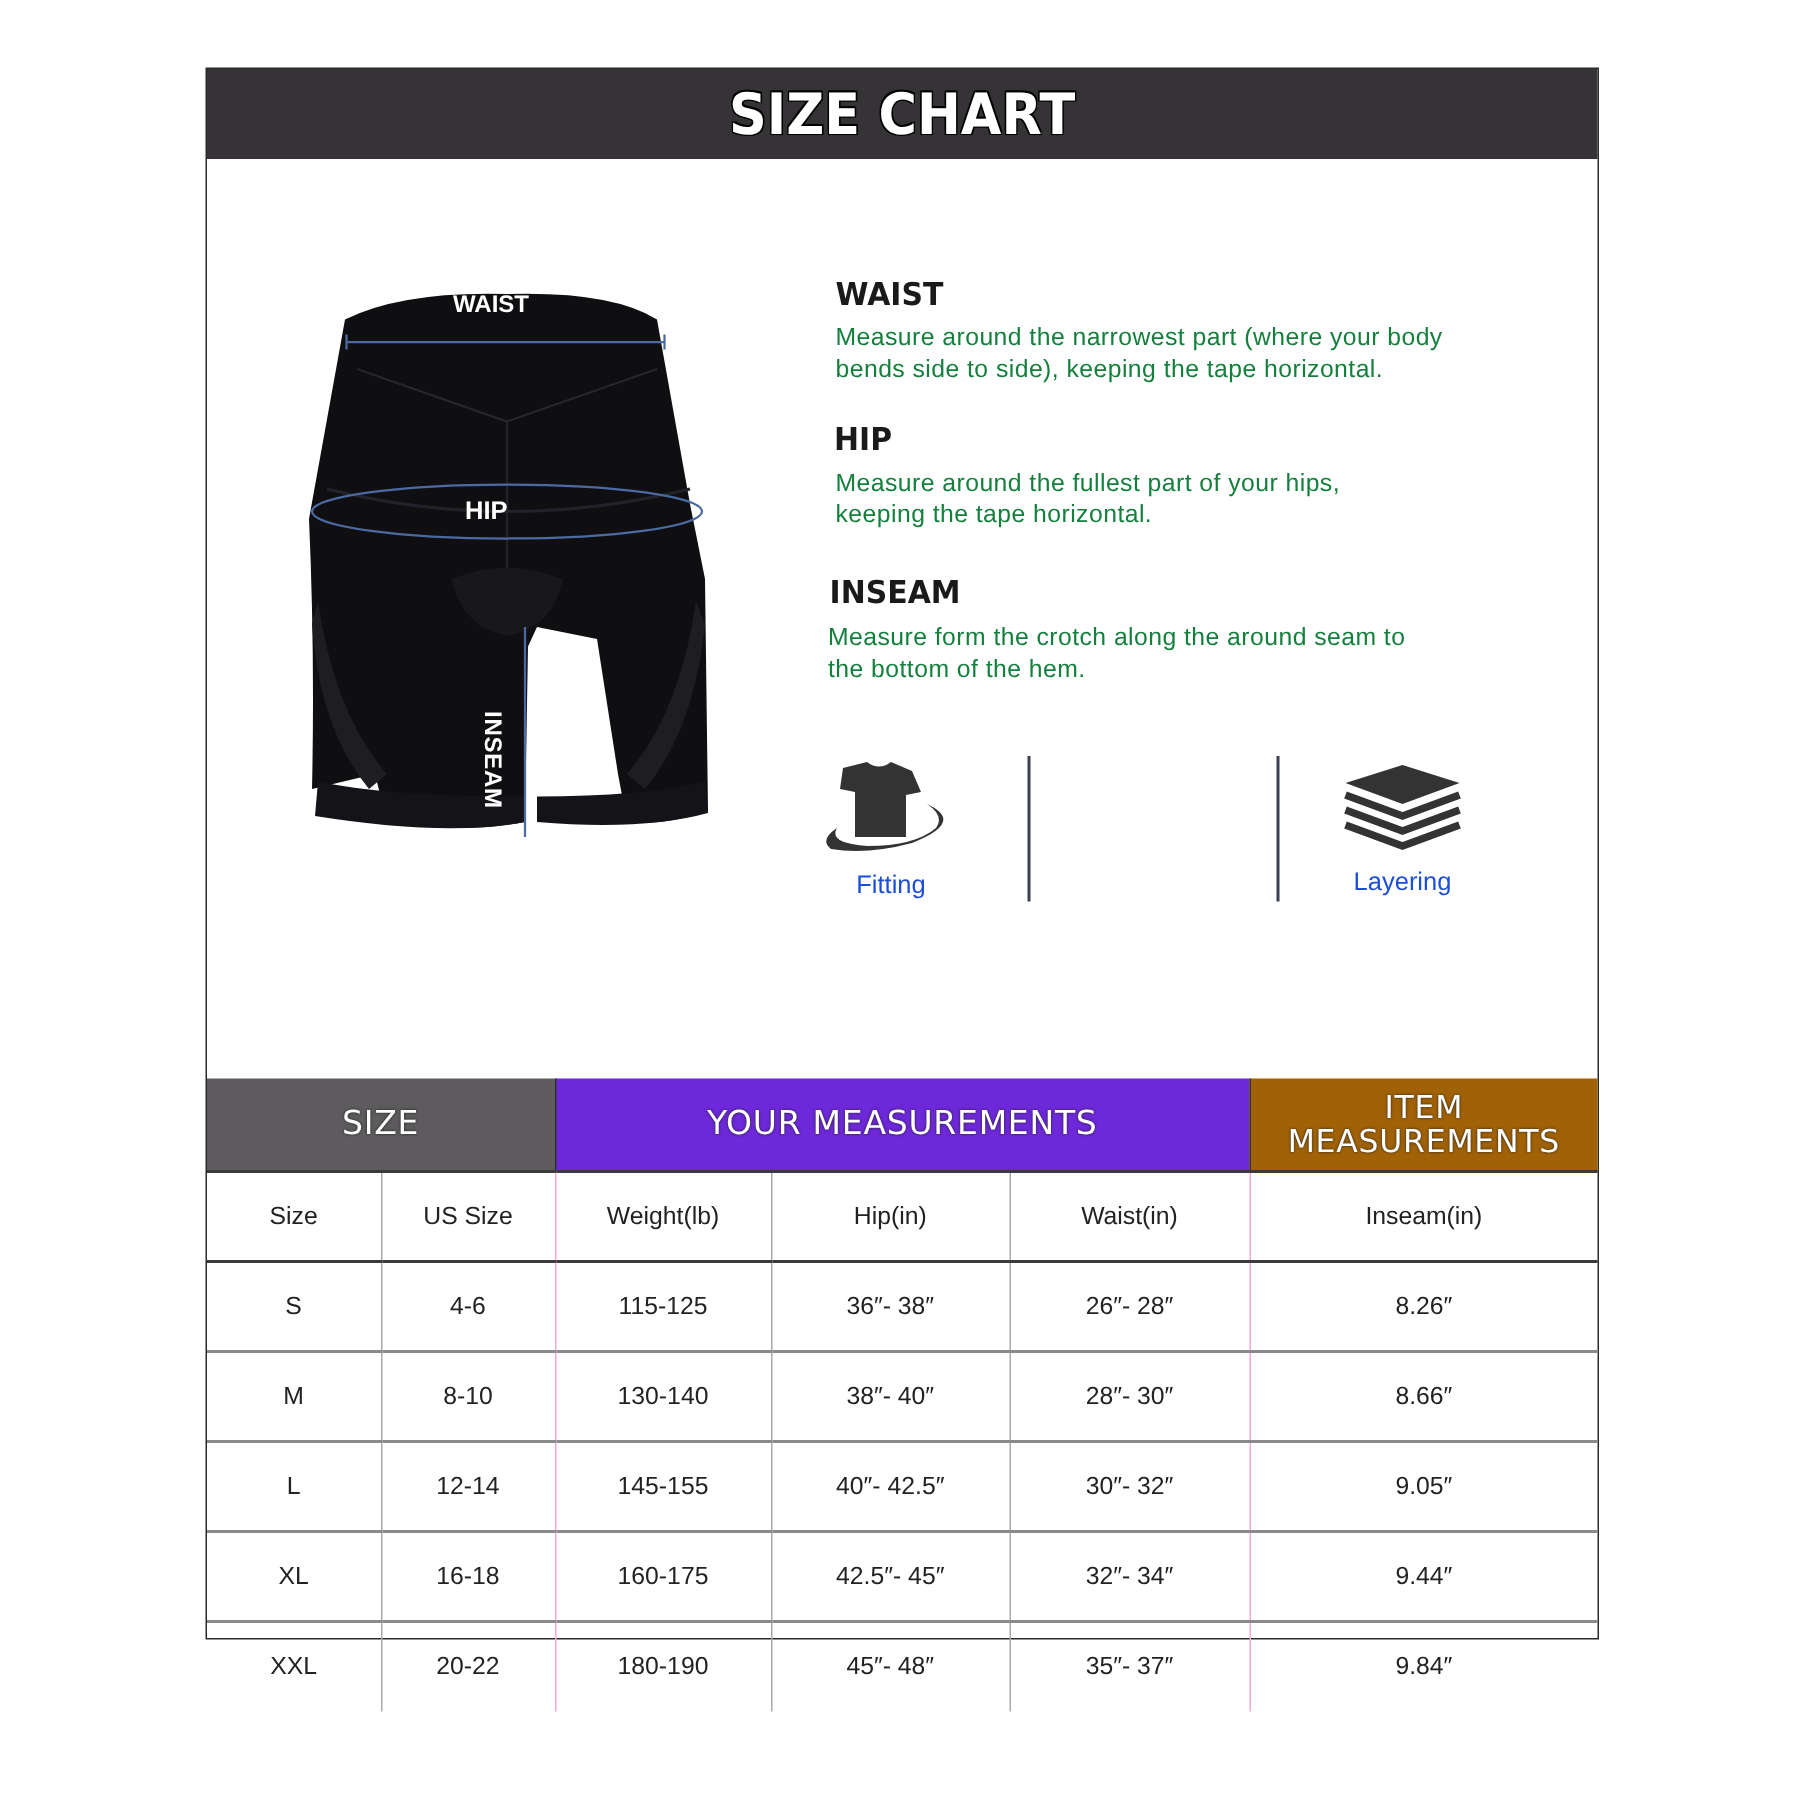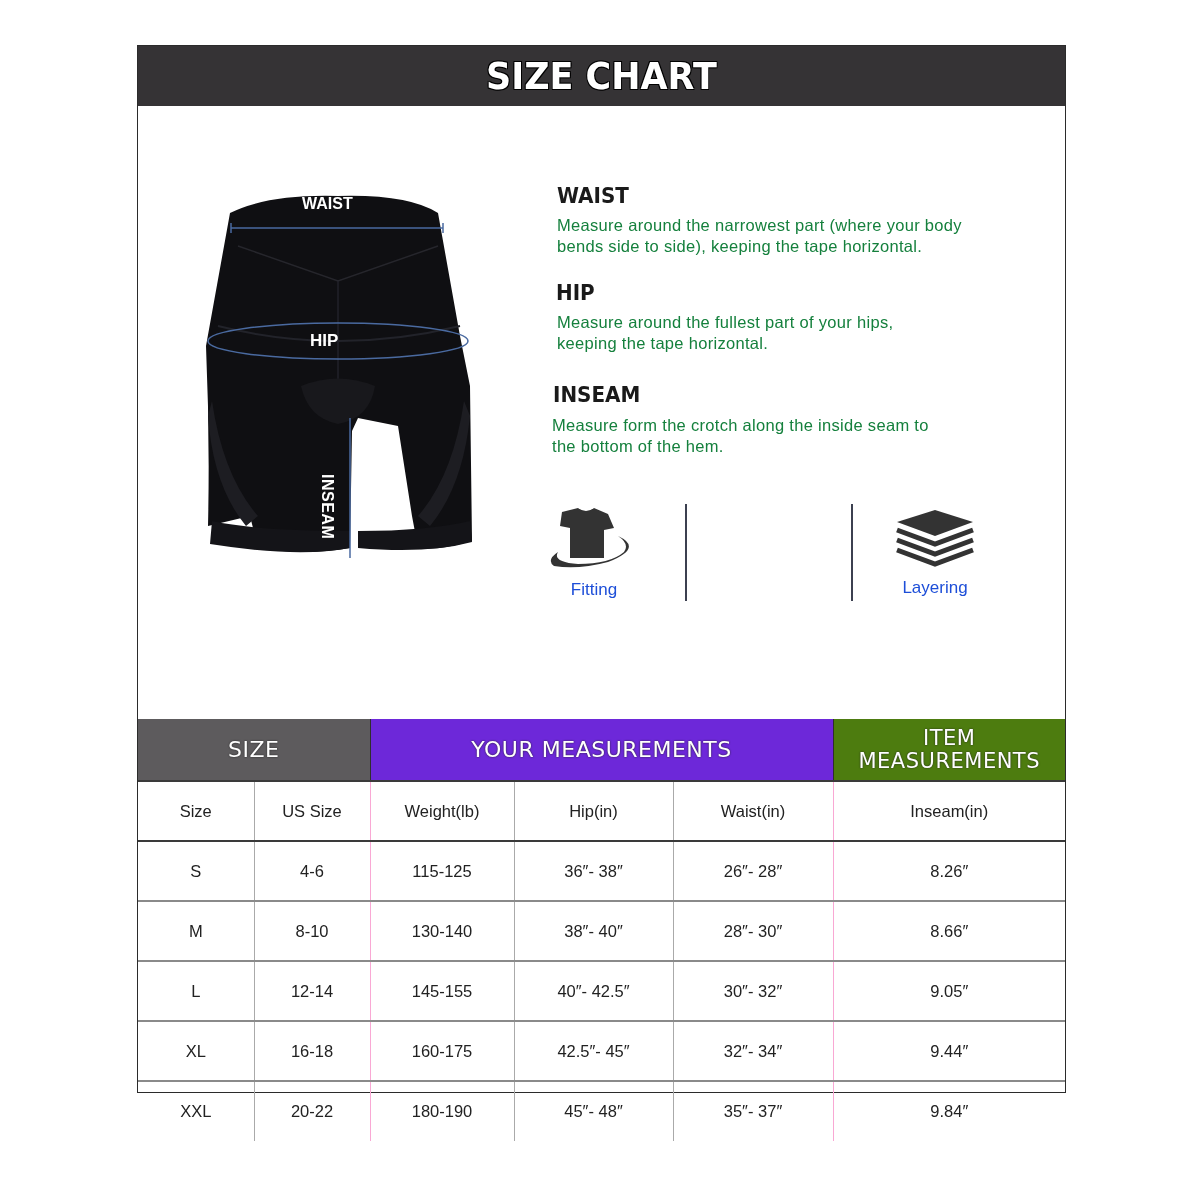--- a/index.html
+++ b/index.html
@@ -49,21 +49,21 @@
   .table-wrap { position: absolute; left: 0; top: 673px; width: 927px; }
   table { border-collapse: collapse; width: 927px; table-layout: fixed; }
   th.group {
     height: 62px; color: #fff; font-family: "DejaVu Sans", sans-serif; font-weight: normal;
     font-size: 22px; letter-spacing: 0.5px; line-height: 23px;
     text-shadow: 0 0 2px #222;
     border-bottom: 2px solid #3a3a3a;
   }
   th.g-size { background: #5d5b5d; border-right: 1.5px solid #2f2f2f; }
   th.g-your { background: #6d28d9; border-right: 1.5px solid #2f2f2f; }
-  th.g-item { background: #4d7c0f; font-size: 21px; }
+  th.g-item { background: #a16207; font-size: 21px; }
   td {
     height: 60px; text-align: center; vertical-align: middle;
     font-size: 16.5px; color: #222; border-right: 1px solid #f9a8d4;
     border-bottom: 2px solid #8a8a8a;
   }
   td:last-child { border-right: none; }
   tr.col-head td { border-bottom: 2px solid #3a3a3a; }
   tr:last-child td { border-bottom: none; }
   td.thin { border-right: 1px solid #aaa; }
 </style>
@@ -105,21 +105,21 @@
     <span class="fig-label" style="left:112px; top:145px;">HIP</span>
     <span class="fig-label" style="left:138px; top:288px; transform: rotate(90deg); transform-origin: left top; font-size:16px; letter-spacing:0.5px;">INSEAM</span>
   </div>
 
   <div class="info">
     <h2 style="left:419px; top:138px;">WAIST</h2>
     <p style="left:419px; top:169px; width:410px;">Measure around the narrowest part (where your body bends side to side), keeping the tape horizontal.</p>
     <h2 style="left:418px; top:235px;">HIP</h2>
     <p style="left:419px; top:266px; width:390px;">Measure around the fullest part of your hips, keeping the tape horizontal.</p>
     <h2 style="left:415px; top:337px;">INSEAM</h2>
-    <p style="left:414px; top:369px; width:400px;">Measure form the crotch along the inside seam to the bottom of the hem.</p>
+    <p style="left:414px; top:369px; width:400px;">Measure form the crotch along the around seam to the bottom of the hem.</p>
   </div>
 
   <div class="feature" style="left:386px; top:460px;">
     <svg width="92" height="66" viewBox="0 0 92 66">
       <path d="M14 6 L30 2 Q38 8 46 2 L60 8 L66 22 L56 24 L56 52 L22 52 L22 22 L12 20 Z" fill="#333"></path>
       <path d="M70 30 Q96 42 60 56 Q30 64 6 60 Q-2 54 10 46 Q4 56 30 58 Q62 58 76 46 Q82 38 70 30 Z" fill="#333"></path>
     </svg>
     <span class="f-label">Fitting</span>
   </div>
   <div class="feat-divider" style="left:547px; top:458px; height:97px;"></div>

